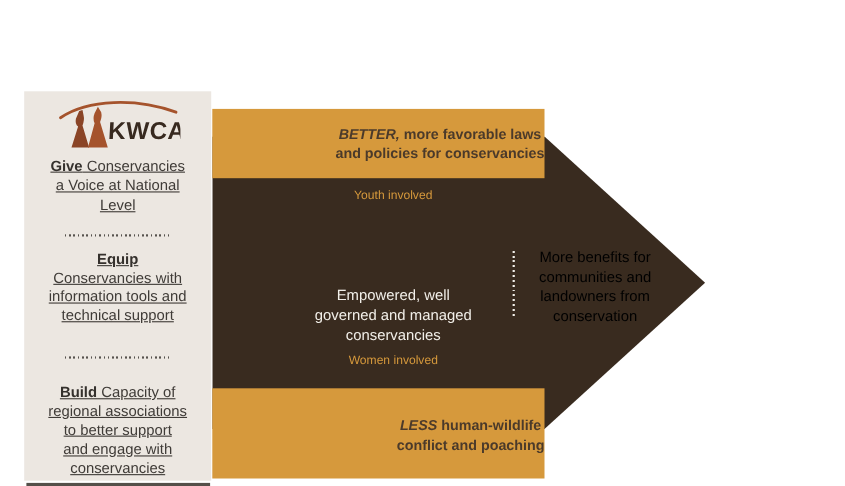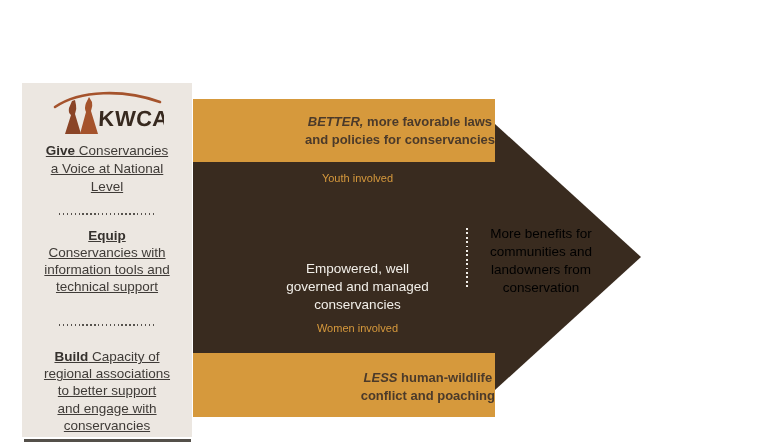--- a/index.html
+++ b/index.html
@@ -69,21 +69,21 @@
     align-items: center;
     justify-content: flex-end;
     text-align: center;
     color: #4b3a2a;
     font-weight: bold;
     font-size: 13px;
     line-height: 17.5px;
   }
   .bar i { font-style: italic; }
   .bar-top    { top: 99px;  height: 63px; }
-  .bar-bottom { top: 353px; height: 64px; padding-top: 3px; }
+  .bar-bottom { top: 353px; height: 82px; padding-top: 3px; }
 
   
   .on-arrow {
     position: absolute;
     z-index: 4;
     text-align: center;
   }
   .involved {
     left: 220px; width: 275px;
     color: #d6993c;

